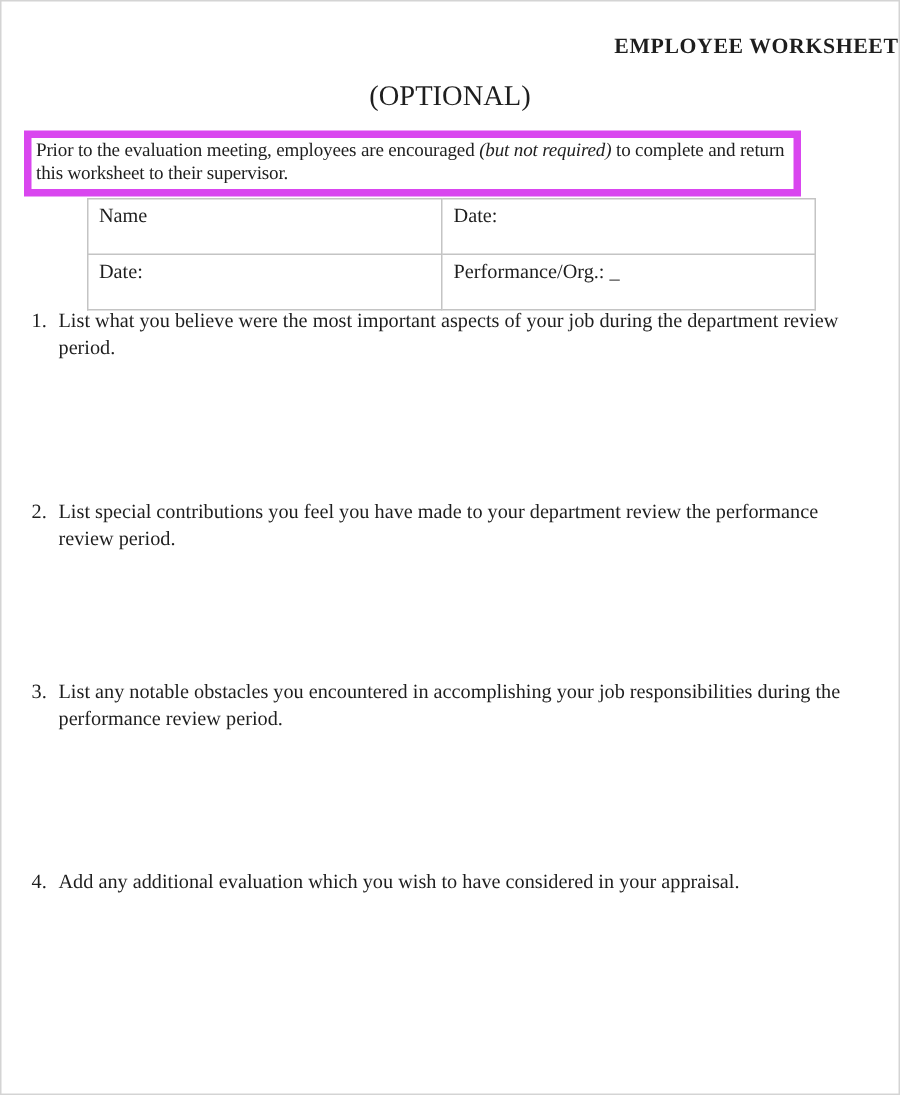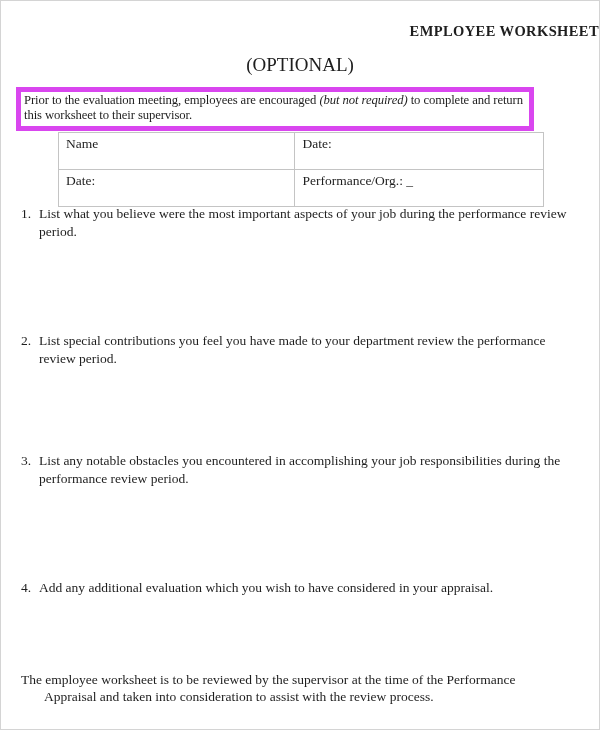--- a/index.html
+++ b/index.html
@@ -113,33 +113,32 @@
     </tr>
     <tr class="row-2">
       <td class="col-left">Date:</td>
       <td class="col-right">Performance/Org.: _</td>
     </tr>
   </tbody>
     </table>
 
   <div class="question q1">
     <span class="qnum">1.</span>
-    <div class="qtext">List what you believe were the most important aspects of your job during the performance review period.</div>
+    <div class="qtext">List what you believe were the most important aspects of your job during the department review period.</div>
   </div>
 
   <div class="question q2">
     <span class="qnum">2.</span>
     <div class="qtext">List special contributions you feel you have made to your department review the performance review period.</div>
   </div>
 
   <div class="question q3">
     <span class="qnum">3.</span>
     <div class="qtext">List any notable obstacles you encountered in accomplishing your job responsibilities during the performance review period.</div>
   </div>
 
   <div class="question q4">
     <span class="qnum">4.</span>
     <div class="qtext">Add any additional evaluation which you wish to have considered in your appraisal.</div>
   </div>
 
-  <div class="footer-note">The employee worksheet is to be reviewed by the supervisor at the time of the Performance Appraisal and taken into consideration to assist with the review process.</div>
 
 </div>
 
 </body></html>

